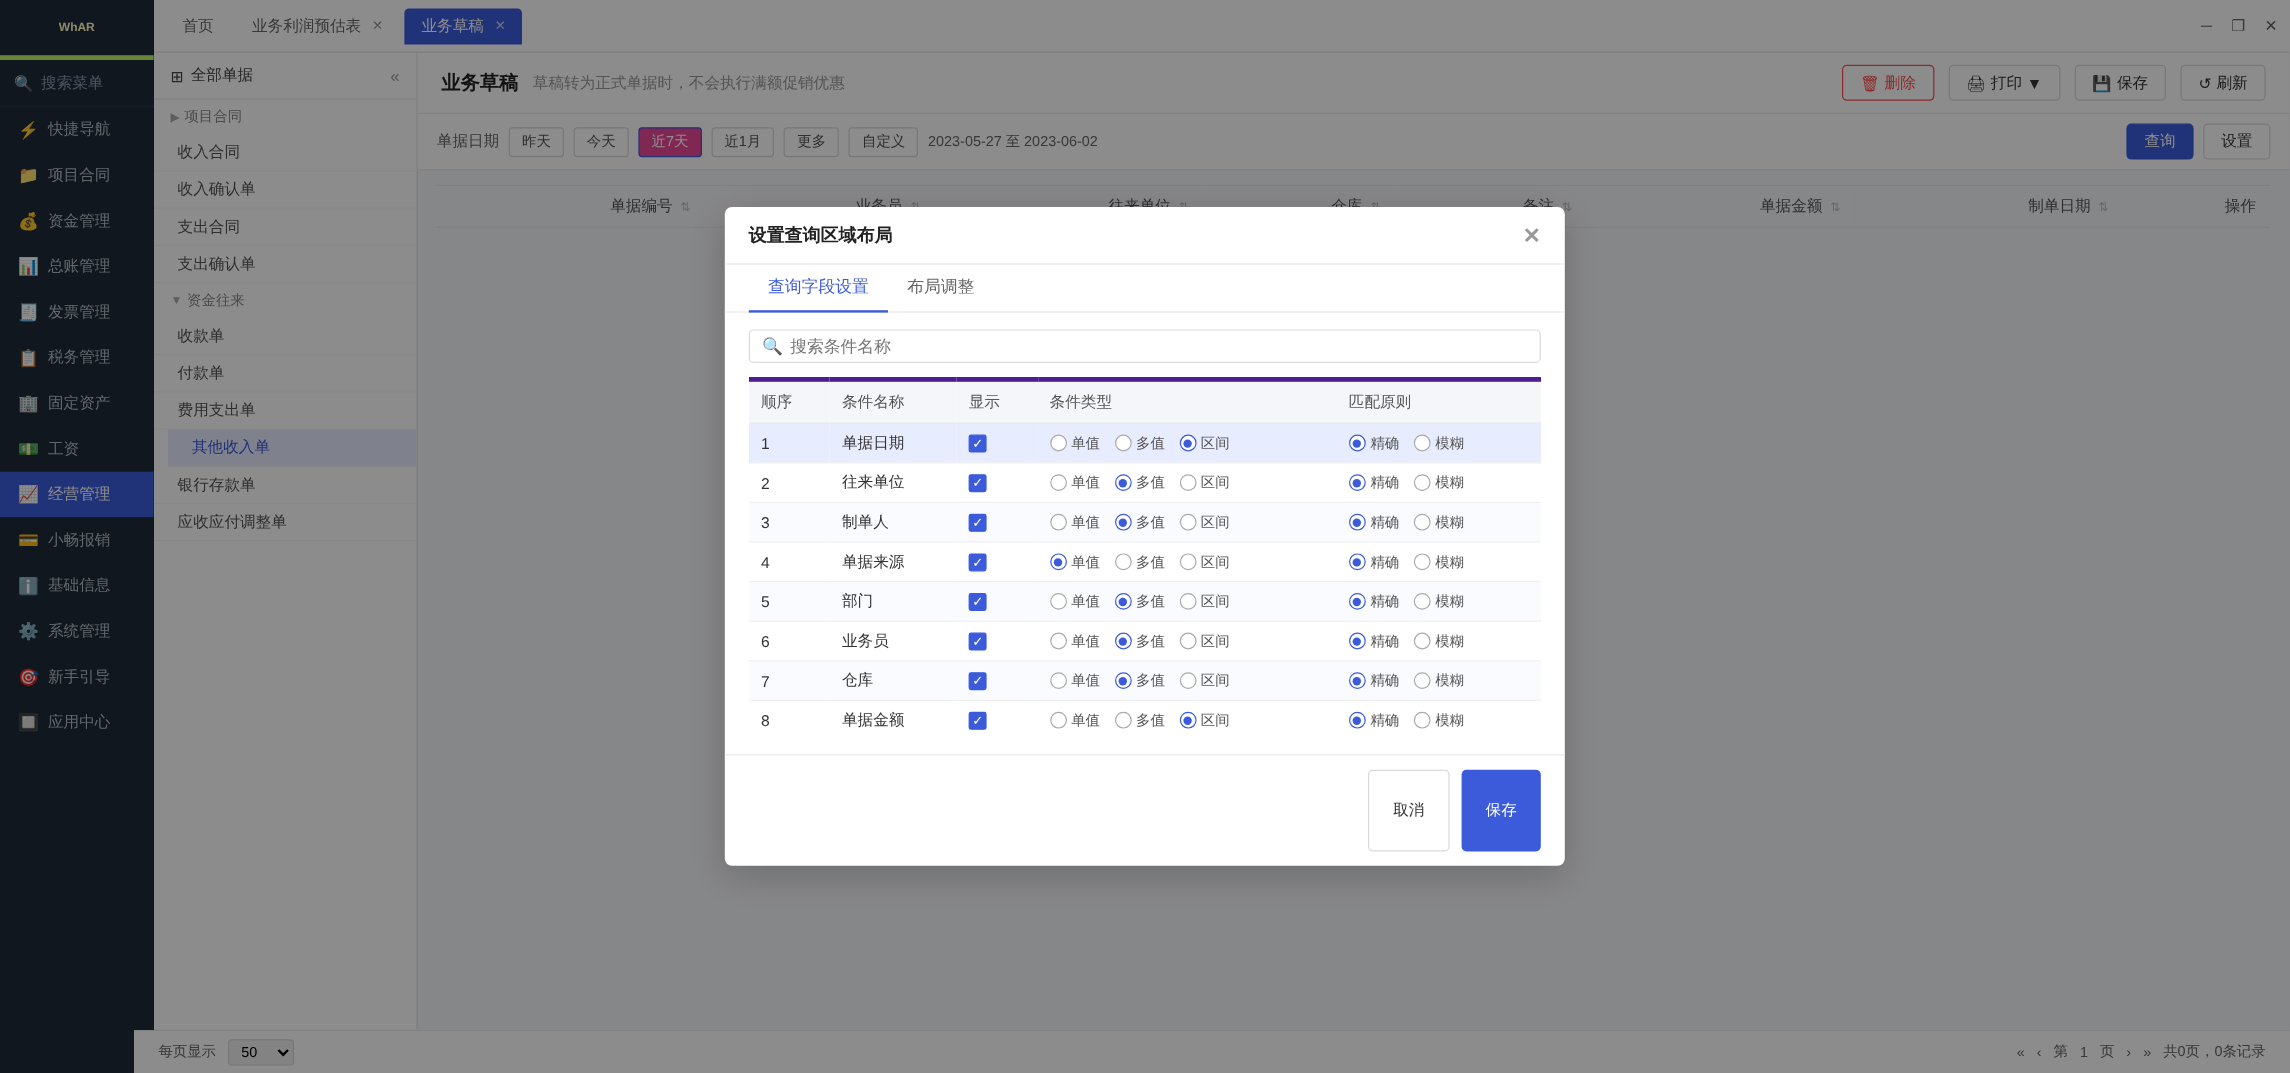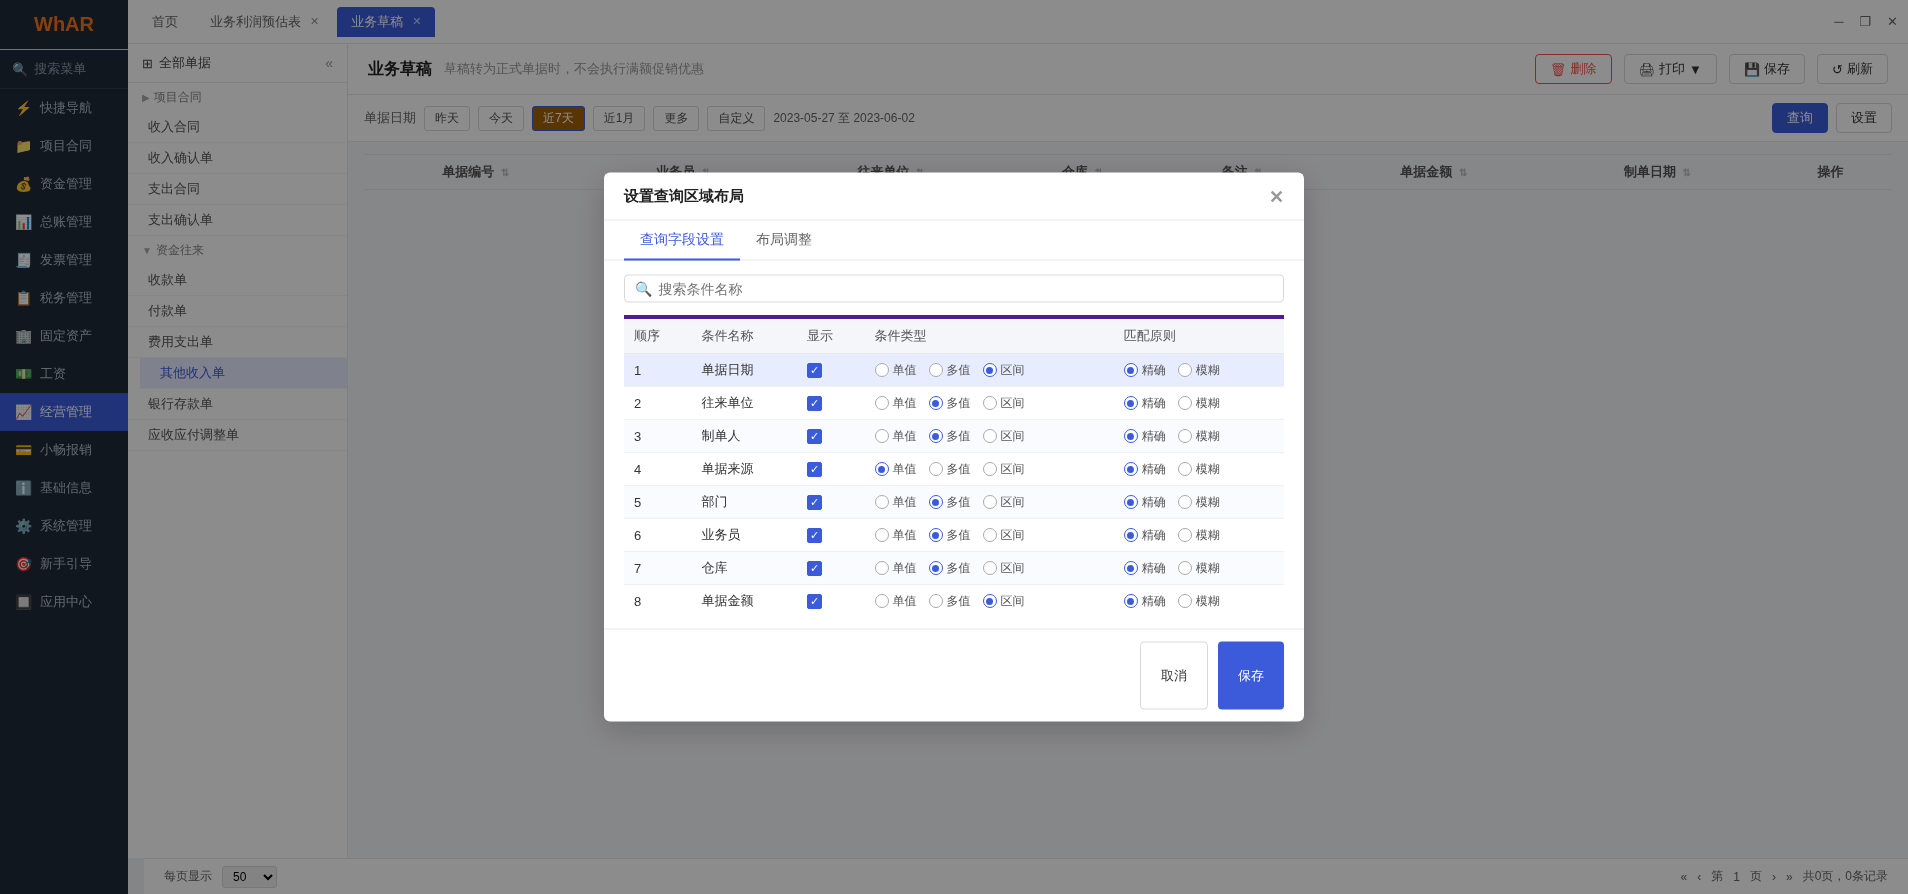--- a/index.html
+++ b/index.html
@@ -5,21 +5,21 @@
     * { box-sizing: border-box; margin: 0; padding: 0; }
     body { font-family: 'Microsoft YaHei', Arial, sans-serif; font-size: 13px; background: #f0f2f5; color: #333; width: 1908px; height: 894px; overflow: hidden; }
 
     
     .sidebar {
       position: fixed; left: 0; top: 0; width: 128px; height: 894px;
       background: #1e2a3a; color: #b0bec5; display: flex; flex-direction: column;
     }
     .sidebar-logo {
       height: 50px; display: flex; align-items: center; justify-content: center;
-      border-bottom: 1px solid #bef264; color: #f97316; font-size: 20px; font-weight: bold;
+      border-bottom: 4px solid #bef264; color: #fef9c3; font-size: 10px; font-weight: bold;
     }
     .sidebar-search {
       padding: 10px 12px; border-bottom: 1px solid #2d3e52;
       display: flex; align-items: center; gap: 6px; color: #8a9bb0; font-size: 13px; cursor: pointer;
     }
     .sidebar-item {
       display: flex; align-items: center; gap: 8px; padding: 10px 16px;
       cursor: pointer; font-size: 13px; color: #b0bec5; transition: background 0.2s;
     }
     .sidebar-item.active { background: #3b5bdb; color: #fff; }
@@ -43,21 +43,21 @@
       display: flex; align-items: center; gap: 12px;
     }
     .page-title { font-size: 16px; font-weight: bold; color: #222; }
     .page-subtitle { font-size: 13px; color: #999; }
     .header-actions { margin-left: auto; display: flex; gap: 12px; }
     .btn { padding: 5px 14px; border-radius: 4px; border: 1px solid #d9d9d9; background: #fff; cursor: pointer; font-size: 13px; color: #333; display: flex; align-items: center; gap: 4px; }
     .btn.primary { background: #3b5bdb; color: #fff; border-color: #3b5bdb; }
     .btn.danger { color: #ff4d4f; border-color: #ff4d4f; }
     .toolbar-label { font-size: 13px; color: #666; }
     .date-btn { padding: 3px 10px; border-radius: 3px; border: 1px solid #d9d9d9; background: #fff; cursor: pointer; font-size: 12px; color: #555; }
-    .date-btn.active { background: #a16207; color: #fff; border-color: #3b5bdb; }
+    .date-btn.active { background: #ec4899; color: #fff; border-color: #3b5bdb; }
     .date-range { font-size: 12px; color: #666; }
 
     
     .overlay {
       position: fixed; left: 0; top: 0; right: 0; bottom: 0;
       background: rgba(0,0,0,0.45); z-index: 100;
     }
 
     
     .modal {
@@ -128,21 +128,21 @@
     
     .modal-footer {
       padding: 12px 20px; border-top: 1px solid #e8e8e8;
       display: flex; justify-content: flex-end; gap: 10px;
     }
     .btn-cancel { padding: 24px 20px; border-radius: 4px; border: 1px solid #d9d9d9; background: #fff; cursor: pointer; font-size: 13px; color: #333; }
     .btn-save { padding: 6px 20px; border-radius: 4px; border: none; background: #3b5bdb; color: #fff; cursor: pointer; font-size: 13px; }
 
     
     .bottombar {
-      position: fixed; left: 144px; bottom: 0; right: 0; height: 36px;
+      position: fixed; left: 112px; bottom: 0; right: 0; height: 36px;
       background: #fff; border-top: 1px solid #e8e8e8;
       display: flex; align-items: center; padding: 0 20px; gap: 10px;
       font-size: 12px; color: #666;
     }
     .bottombar-right { margin-left: auto; display: flex; align-items: center; gap: 10px; }
 
     
     .left-panel {
       position: fixed; left: 128px; top: 44px; width: 220px; bottom: 36px;
       background: #fff; border-right: 1px solid #e8e8e8; overflow-y: auto;
@@ -165,21 +165,21 @@
     .right-content {
       position: fixed; left: 348px; top: 44px; right: 0; bottom: 36px;
       background: #f5f6fa;
     }
     .right-toolbar {
       background: #fff; padding: 8px 16px; border-bottom: 1px solid #e8e8e8;
       display: flex; align-items: center; gap: 8px;
     }
     .grid-table { width: 100%; border-collapse: collapse; font-size: 13px; }
     .grid-table th {
-      background: #f5f6fa; padding: 8px 12px; text-align: center; font-weight: 700;
+      background: #f5f6fa; padding: 8px 12px; text-align: right; font-weight: 400;
       color: #555; border-bottom: 1px solid #e8e8e8; border-top: 1px solid #e8e8e8;
       white-space: nowrap;
     }
     .grid-table th .sort-icon { color: #bbb; font-size: 10px; margin-left: 3px; }
 
     .scroll-x { overflow-x: auto; }
     .empty-tip { text-align: center; color: #bbb; padding: 40px 0; font-size: 13px; }
   </style>
 </head>
 <body>

